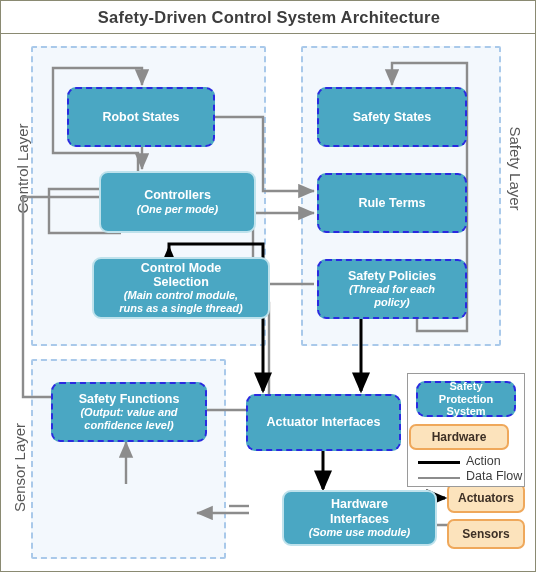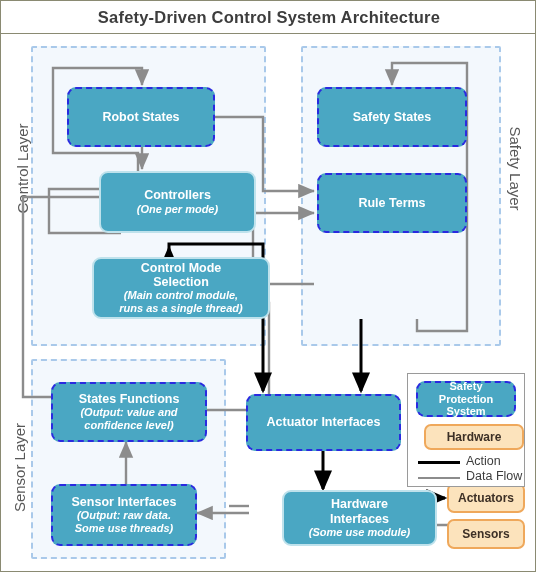--- a/index.html
+++ b/index.html
@@ -104,50 +104,49 @@
   </div>
 
   <div class="node dashed" style="left:316px;top:86px;width:150px;height:60px;">
     <div class="t">Safety States</div>
   </div>
 
   <div class="node dashed" style="left:316px;top:172px;width:150px;height:60px;">
     <div class="t">Rule Terms</div>
   </div>
 
+  <div class="node dashed" style="left:316px;top:258px;width:150px;height:60px;">
+    <div class="t">Safety Policies</div>
+    <div class="s">(Thread for each policy)</div>
+  </div>
 
   <div class="node dashed" style="left:50px;top:381px;width:156px;height:60px;">
-    <div class="t">States Functions</div>
+    <div class="t">Safety Functions</div>
     <div class="s">(Output: value and</div>
     <div class="s">confidence level)</div>
   </div>
 
-  <div class="node dashed" style="left:50px;top:483px;width:146px;height:62px;">
-    <div class="t">Sensor Interfaces</div>
-    <div class="s">(Output: raw data.</div>
-    <div class="s">Some use threads)</div>
-  </div>
 
   <div class="node dashed" style="left:245px;top:393px;width:155px;height:57px;">
     <div class="t">Actuator Interfaces</div>
   </div>
 
   <div class="node plain" style="left:245px;top:489px;width:155px;height:56px;">
     <div class="t">Hardware Interfaces</div>
     <div class="s">(Some use module)</div>
   </div>
 
   <div class="hw" style="left:446px;top:482px;width:78px;height:30px;">Actuators</div>
   <div class="hw" style="left:446px;top:518px;width:78px;height:30px;">Sensors</div>
 
   <div id="legend" style="left:406px;top:355px;width:118px;height:114px;margin-top:17px;">
     <div class="node dashed" style="left:8px;top:7px;width:100px;height:36px;">
       <div class="t" style="font-size:11px;">Safety Protection</div>
       <div class="t" style="font-size:11px;">System</div>
     </div>
-    <div class="hw" style="left:16px;top:50px;width:100px;height:26px;">Hardware</div>
+    <div class="hw" style="left:1px;top:50px;width:100px;height:26px;">Hardware</div>
     <div style="position:absolute;left:10px;top:87px;width:42px;height:0;border-top:3px solid #000000;"></div>
     <div class="lgtext" style="left:58px;top:80px;">Action</div>
     <div style="position:absolute;left:10px;top:103px;width:42px;height:0;border-top:2.4px solid #8c8c8c;"></div>
     <div class="lgtext" style="left:58px;top:95px;">Data Flow</div>
   </div>
 
 </div>
 
 </body></html>

